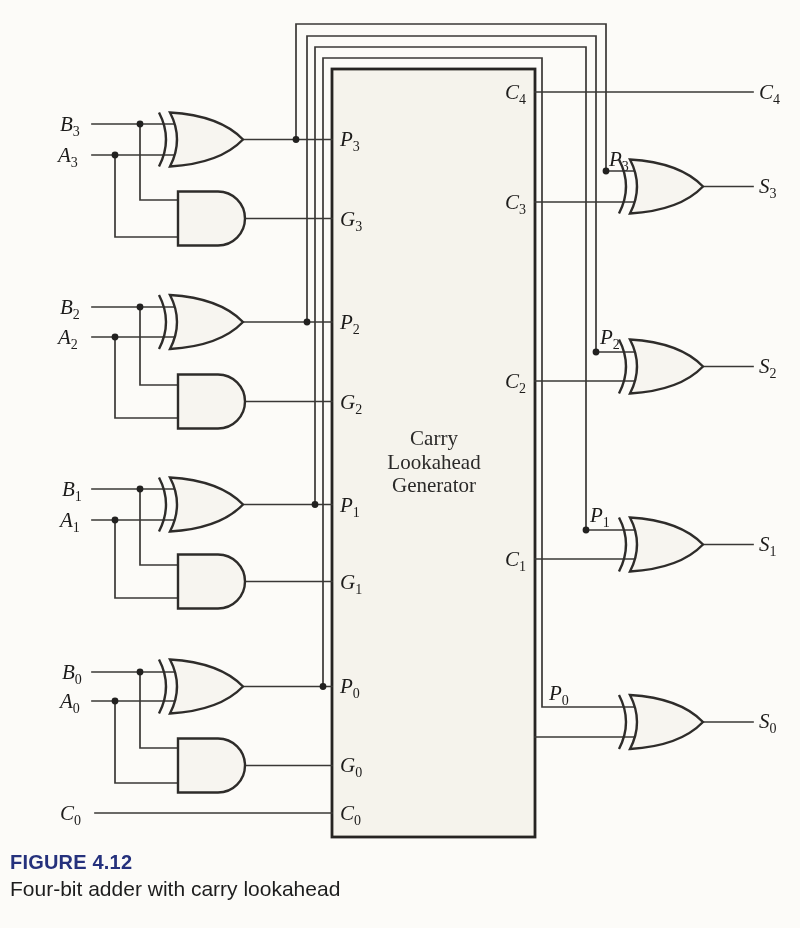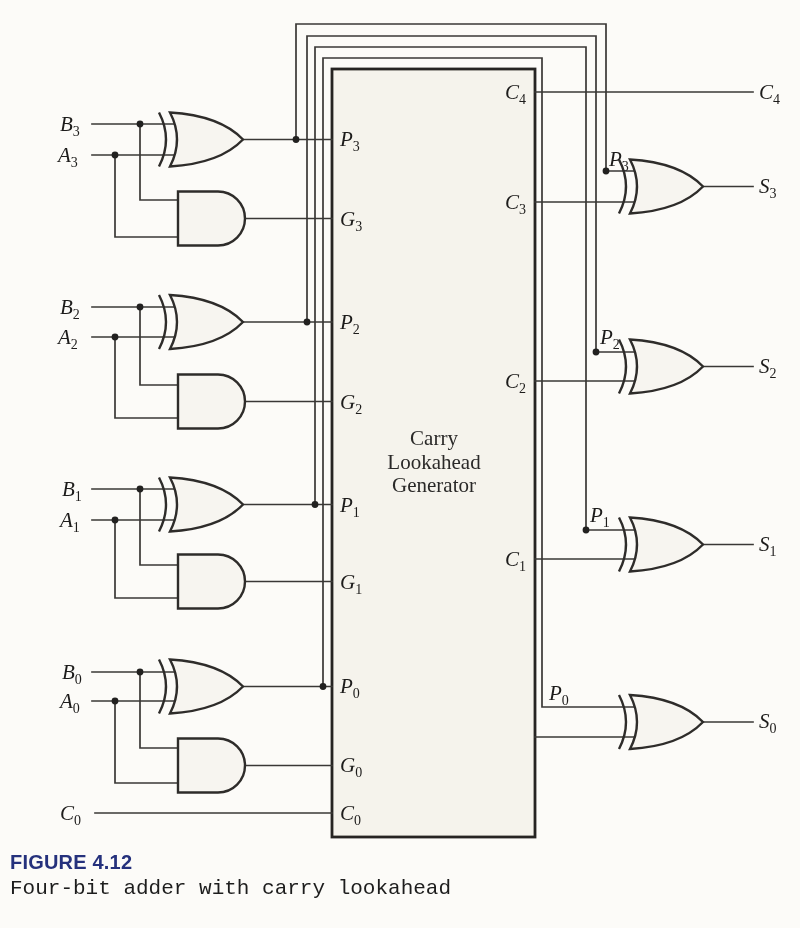--- a/index.html
+++ b/index.html
@@ -20,21 +20,21 @@
   .dot{fill:#222120;stroke:none;}
 
   .sig{font-family:"Liberation Serif", serif;font-style:italic;
        font-size:21px;fill:#1d1c1b;}
   .sig .sub{font-style:normal;font-size:14px;}
   .boxtitle{font-family:"Liberation Serif", serif;font-size:21px;
        fill:#2a2928;text-anchor:middle;}
 
   .caption{position:absolute;left:10px;font-family:"Liberation Sans", sans-serif;}
   #caption-label{top:851px;font-size:20px;font-weight:bold;color:#25317c;letter-spacing:0.2px;}
-  #caption-title{top:877px;font-size:21px;color:#1d1d1d;font-family:Liberation Mono, monospace;}
+  #caption-title{top:877px;font-size:21px;color:#1d1d1d;}
 </style>
 </head>
 <body>
 
 <div id="stage">
 <svg width="800" height="928" viewBox="0 0 800 928">
 
   <g>
     <rect class="clgbox" x="332" y="69" width="203" height="768"></rect>
     <text class="boxtitle" x="434" y="445">Carry</text>

